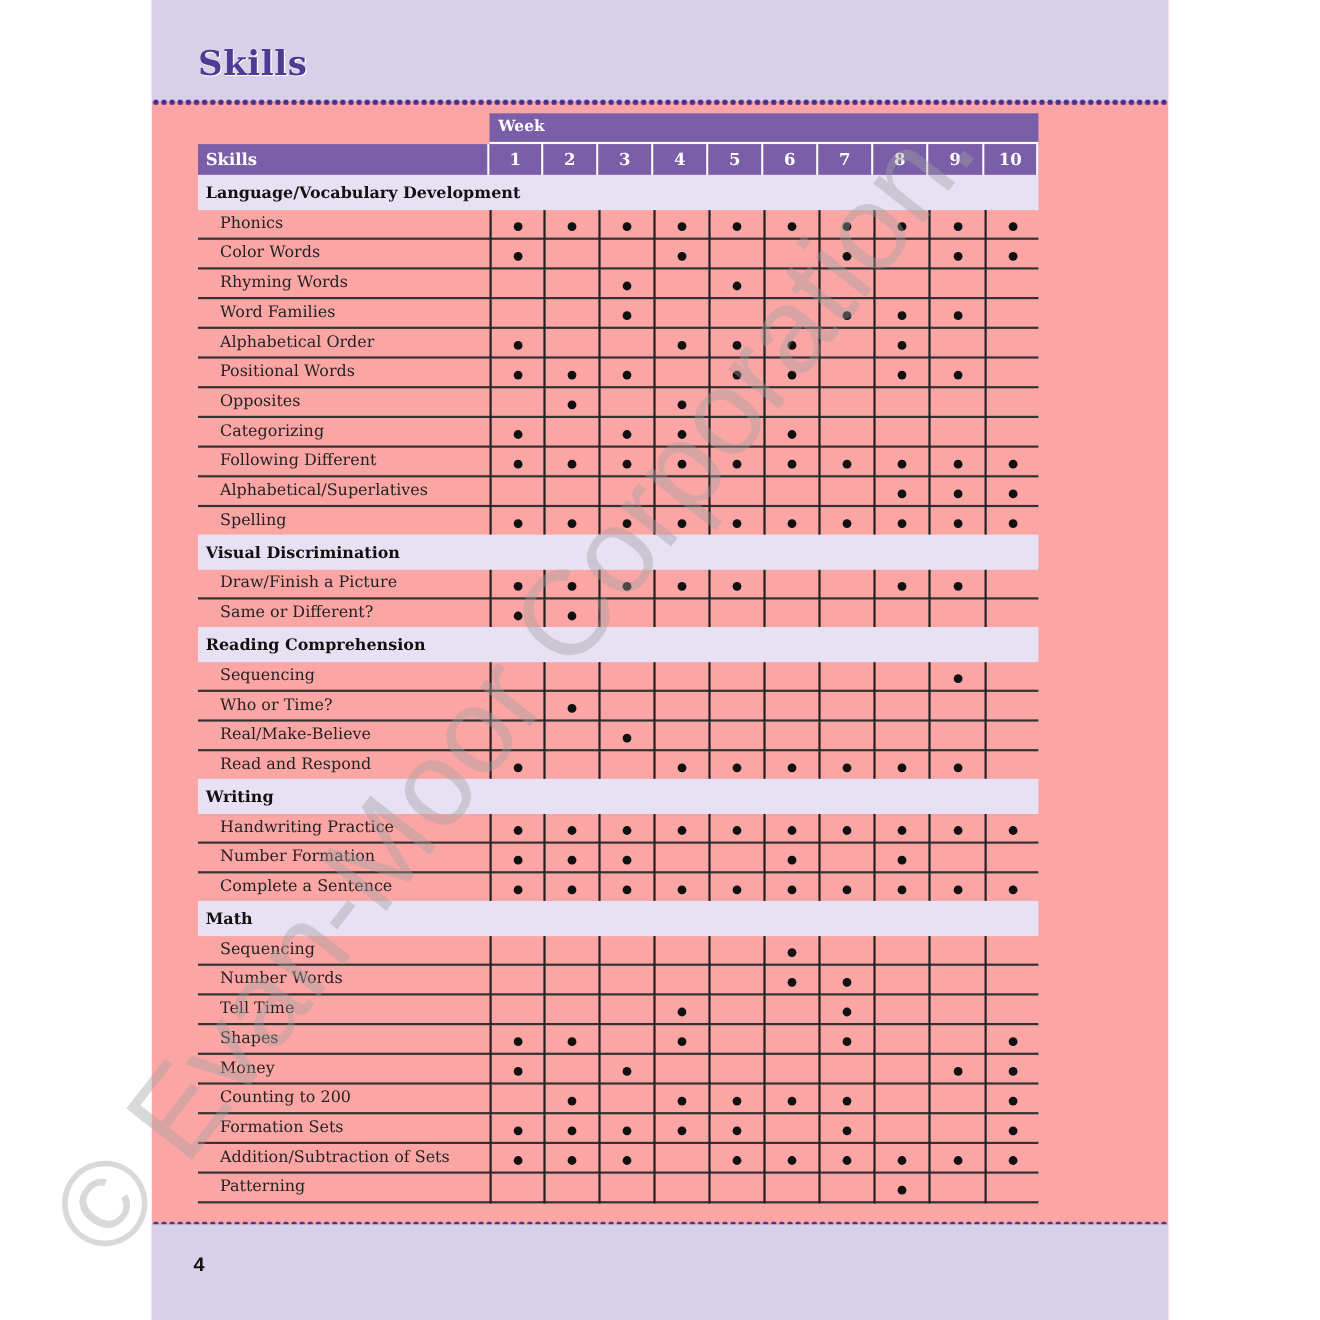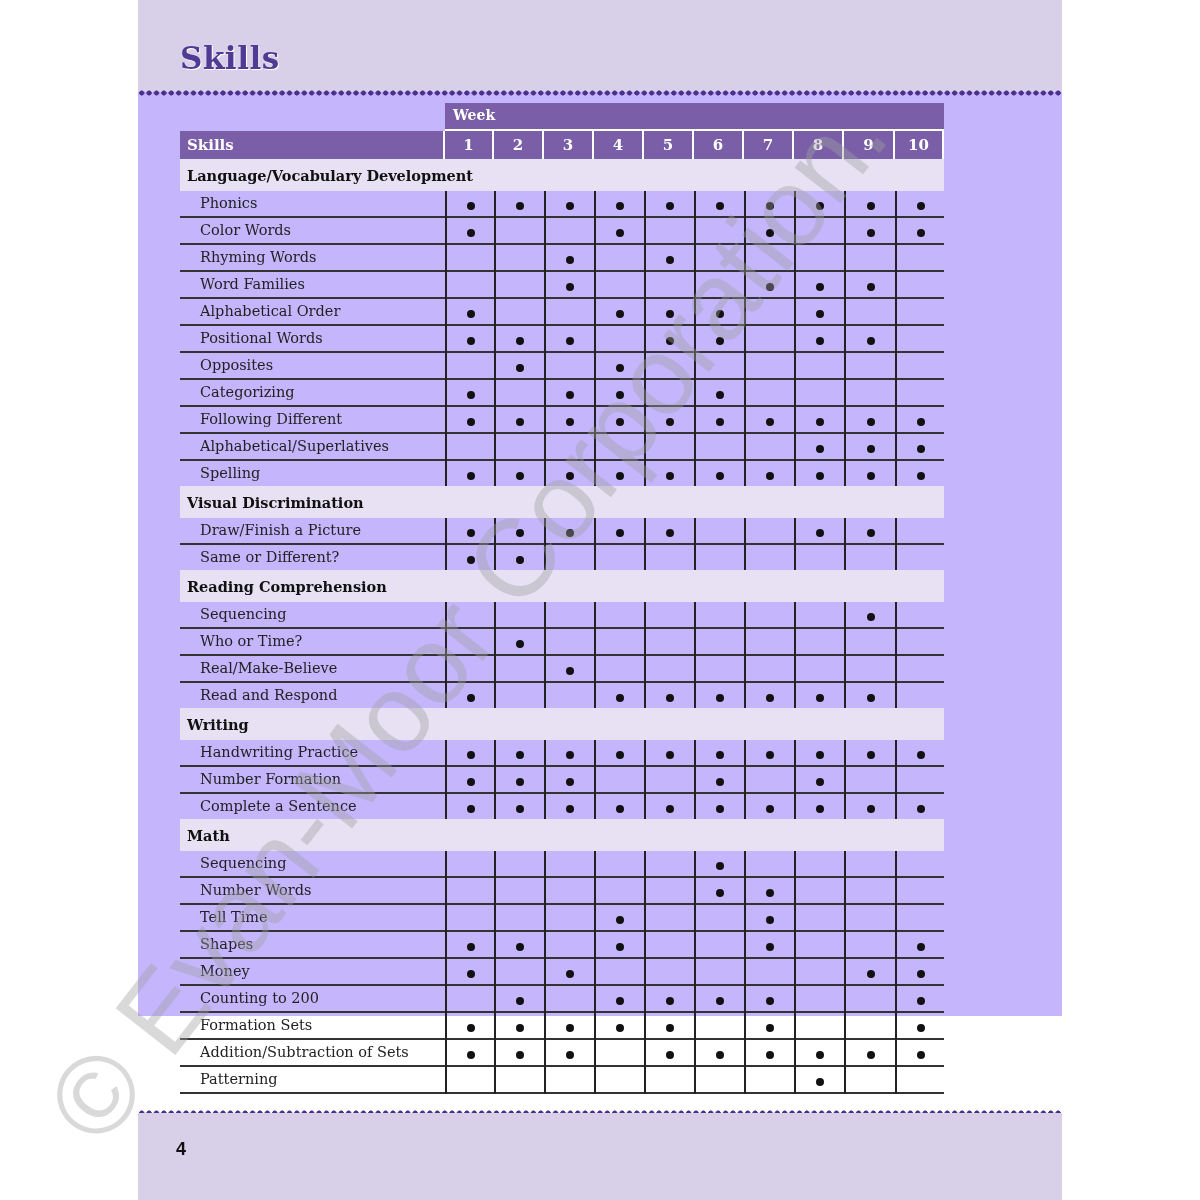--- a/index.html
+++ b/index.html
@@ -1,17 +1,17 @@
 <!DOCTYPE html>
 <html><head>
 <meta charset="utf-8">
 <style>
   html,body{margin:0;padding:0;background:#fff;}
   body{width:1200px;height:1200px;position:relative;overflow:hidden;font-family:"DejaVu Serif",serif;}
-  .page{position:absolute;left:138px;top:0;width:924px;height:1016px;background:#c4b5fd;}
+  .page{position:absolute;left:138px;top:0;width:924px;height:1200px;background:#fca5a5;}
   .header-band{position:absolute;left:0;top:0;width:924px;height:92px;background:#d8d0e8;}
   .title{position:absolute;left:42px;top:40px;font-family:"DejaVu Serif",serif;font-weight:bold;font-size:31px;color:#4f3a94;letter-spacing:0.5px;
          text-shadow:0 0 1px #fff,1px 1px 0 #fff;}
   .dots{position:absolute;left:0;width:924px;height:8px;
         background-image:radial-gradient(circle,#4a2f8c 2.3px,transparent 2.8px);
         background-size:7.4px 8px;background-repeat:repeat-x;}
   .dots.top{top:89px;}
   .dots.bottom{top:1109px;}
   .footer-band{position:absolute;left:0;top:1113px;width:924px;height:87px;background:#d8d0e8;}
   .page-num{position:absolute;left:38px;top:26px;font-family:"Liberation Sans",sans-serif;font-weight:bold;font-size:18px;color:#111;}

